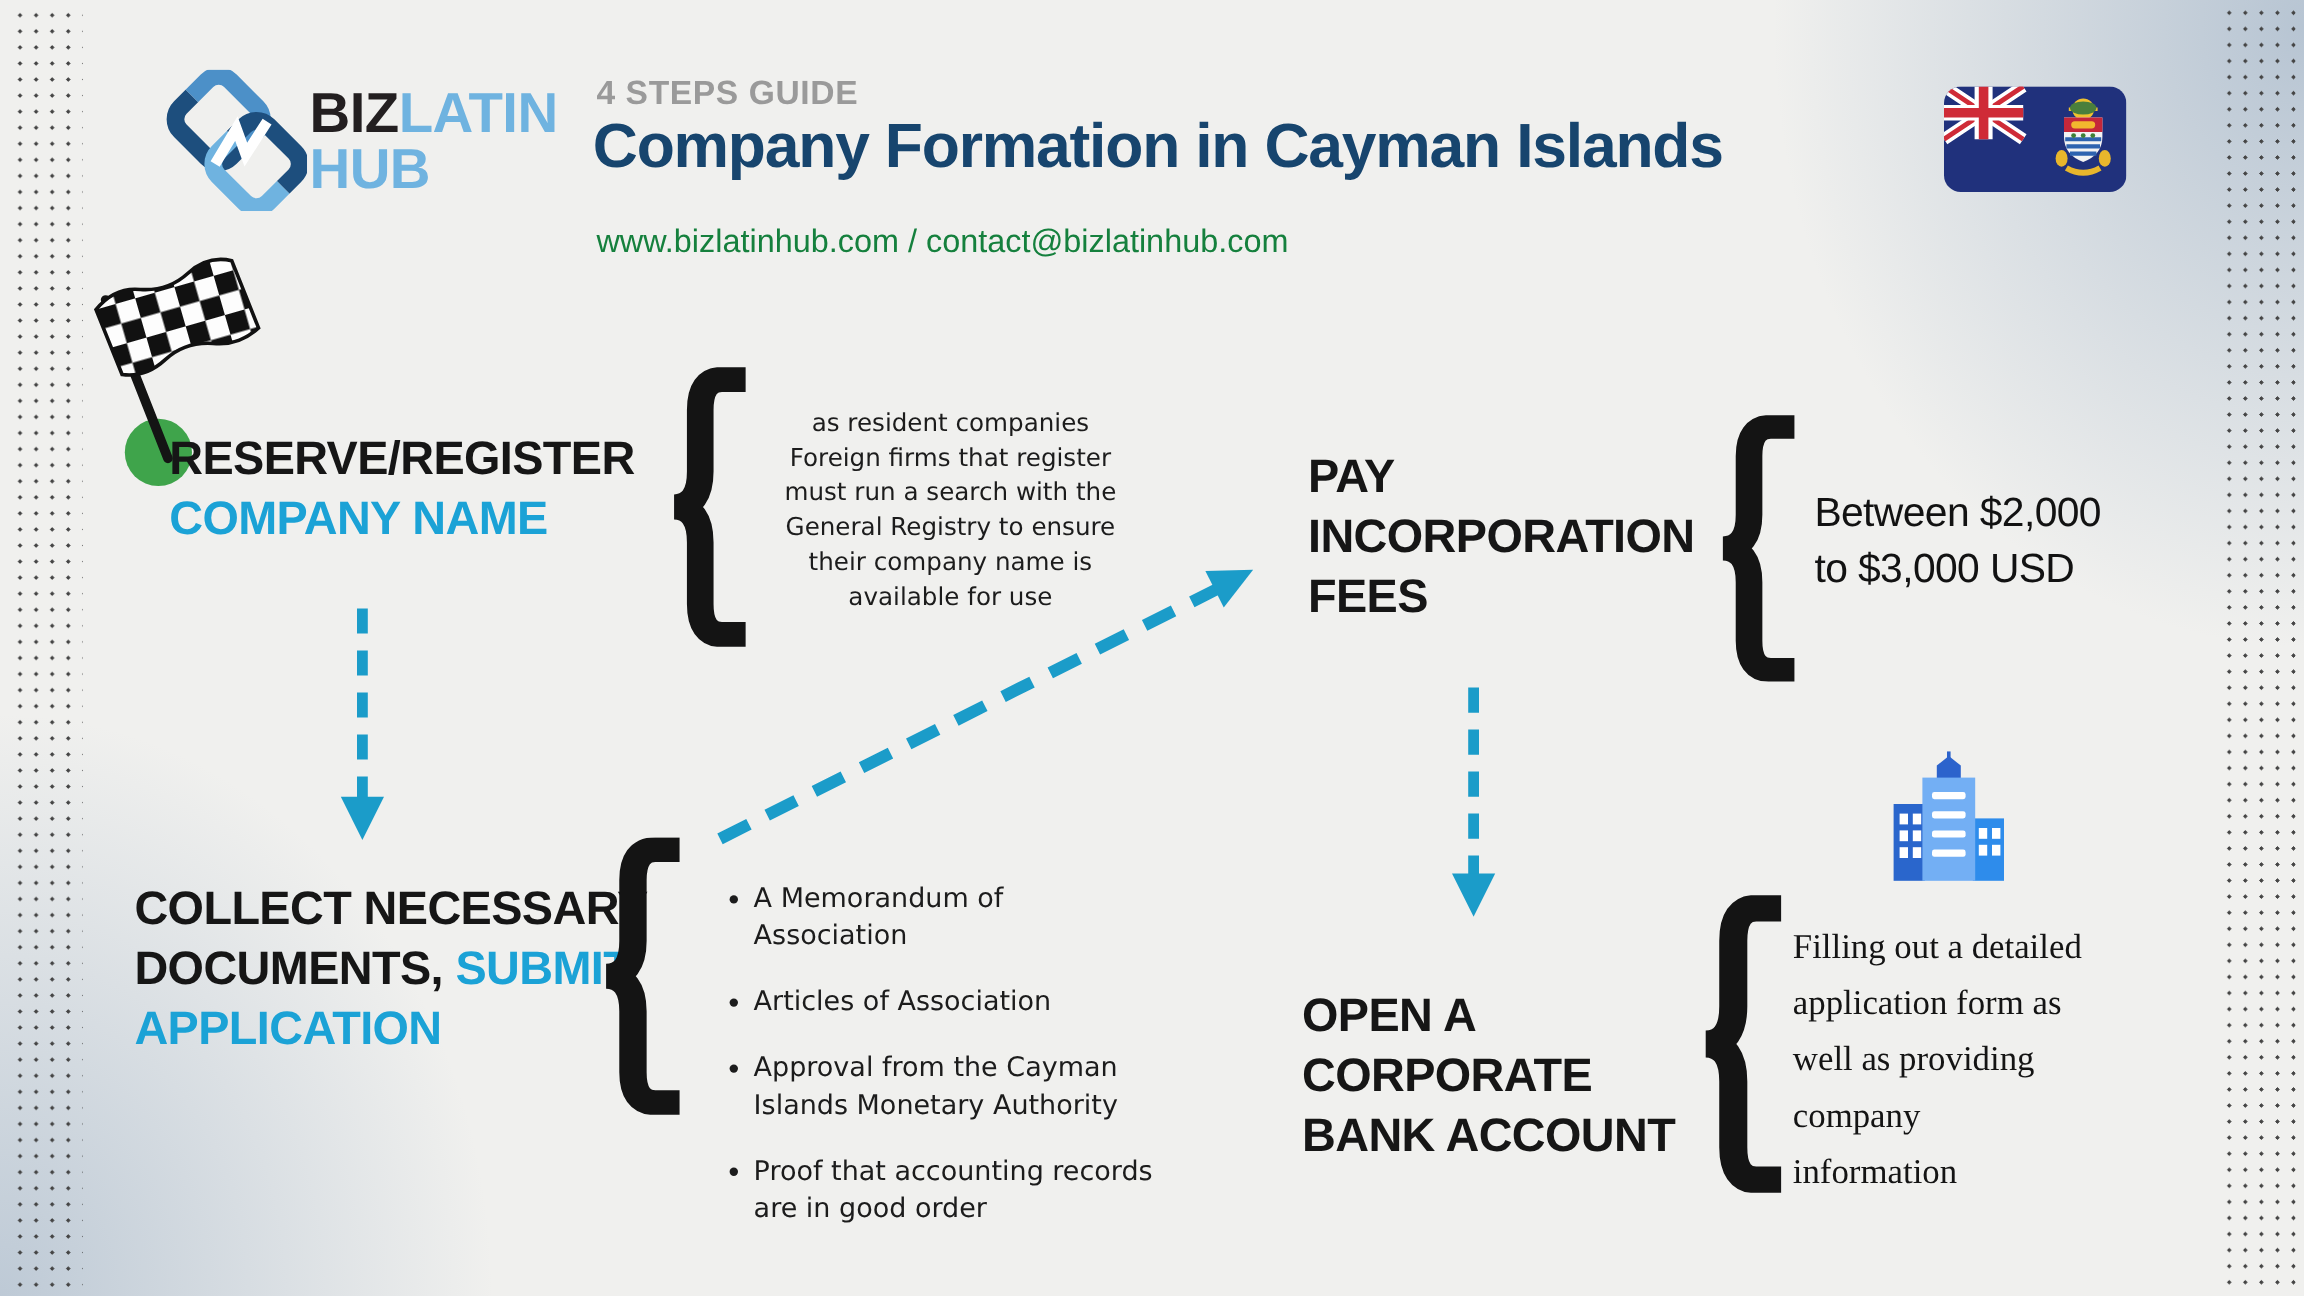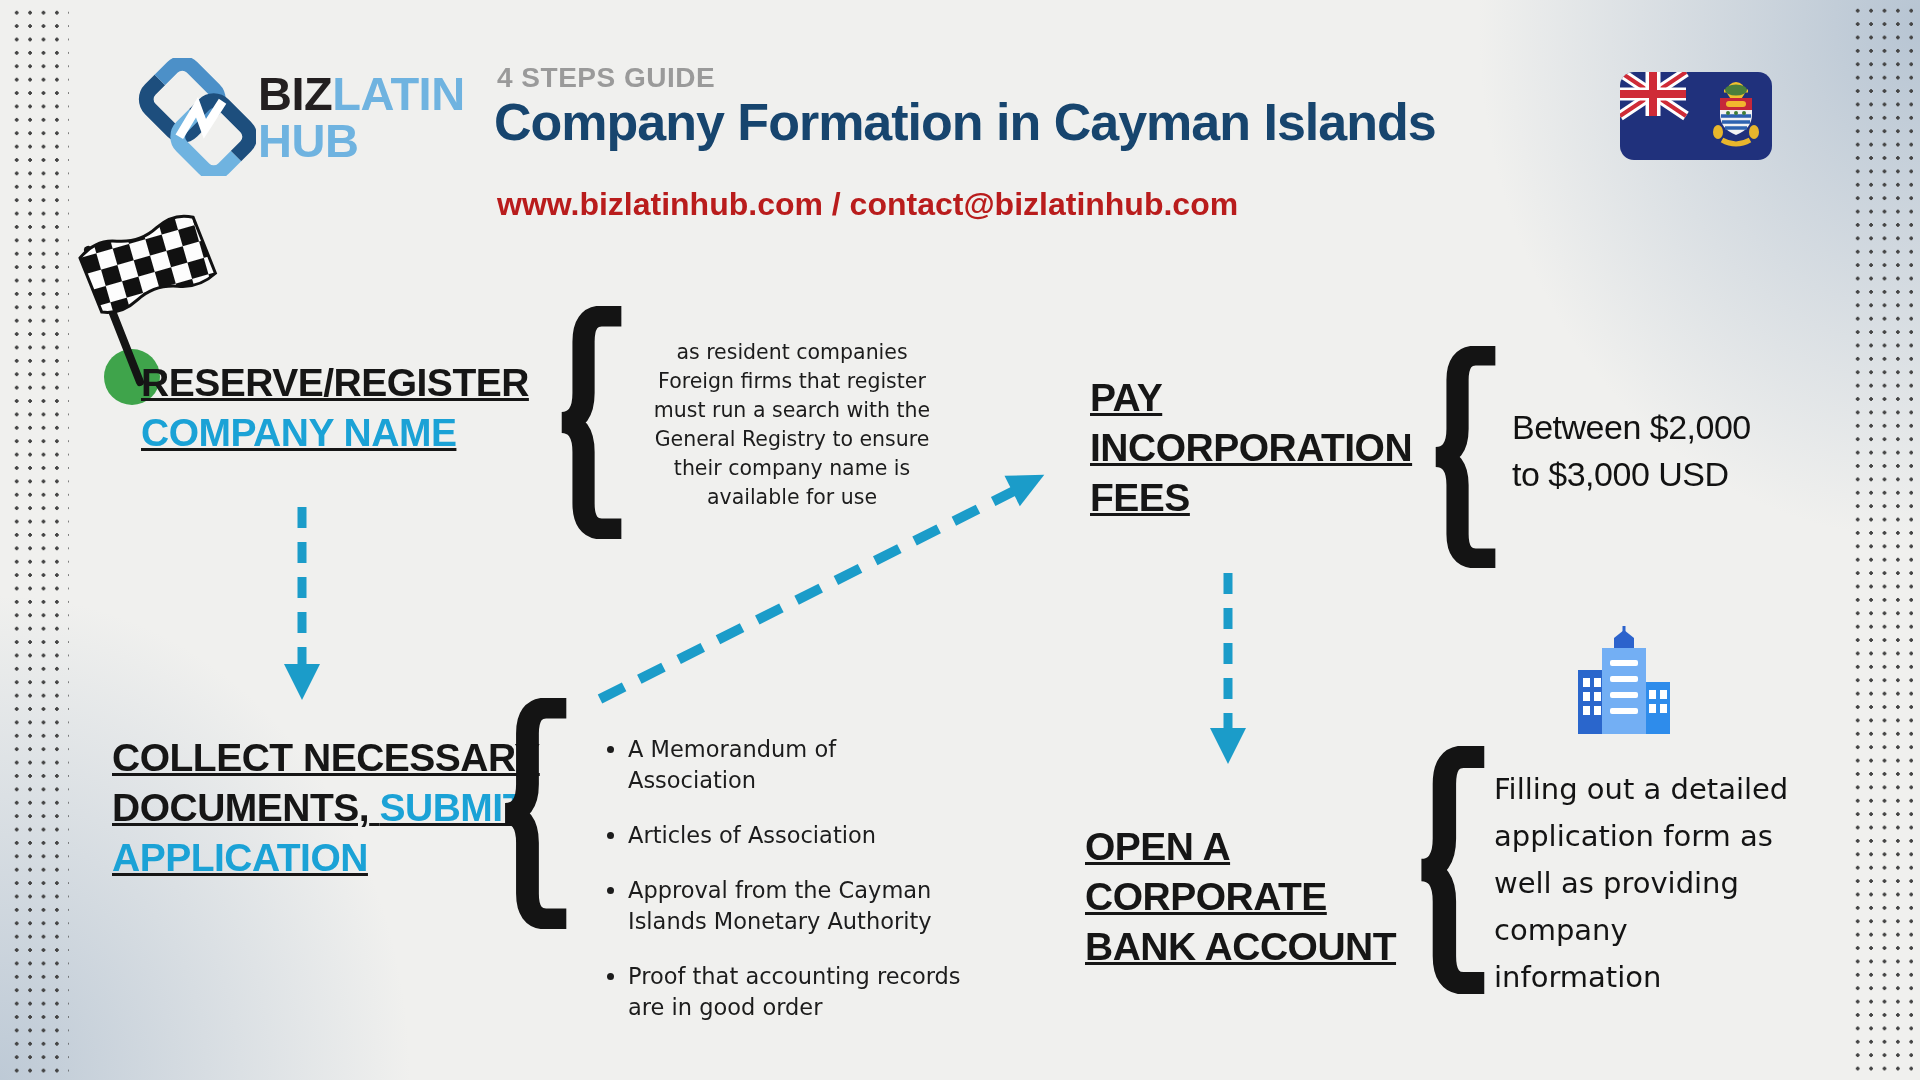--- a/index.html
+++ b/index.html
@@ -13,32 +13,32 @@
     background:radial-gradient(ellipse at 0% 100%, rgba(148,170,194,.55), rgba(148,170,194,0) 66%);}
   
   .dots{background-image:radial-gradient(circle,#454545 1.55px,transparent 1.7px);
         background-size:13.4px 13.4px;}
   .dots-left{left:10px;top:6px;width:59px;height:1068px;}
   .dots-right{left:1851px;top:4px;width:62px;height:1072px;}
   
   .logo-text{font-weight:700;font-size:47px;line-height:47px;letter-spacing:-.5px;}
   .kicker{font-weight:700;font-size:28px;letter-spacing:.5px;color:#9a9a9a;}
   .big-title{font-weight:700;font-size:52px;letter-spacing:-1px;color:#17456e;white-space:nowrap;}
-  .contact{font-weight:700;font-size:32px;color:#b91c1c;white-space:nowrap;}
-  
-  .step-title{font-weight:700;font-size:39px;line-height:50px;letter-spacing:-.5px;color:#161616;white-space:nowrap;text-decoration:underline;}
+  .contact{font-weight:400;font-size:27px;color:#15803d;white-space:nowrap;}
+  
+  .step-title{font-weight:700;font-size:39px;line-height:50px;letter-spacing:-.5px;color:#161616;white-space:nowrap;}
   .step-title .blue,.blue{color:#1ba2d6;}
   .centered{text-align:left;}
   
   .copy{font-family:"DejaVu Sans",sans-serif;color:#1c1c1c;}
   .para1{font-size:20.5px;line-height:29px;text-align:center;}
   .bullets{font-size:22.5px;line-height:31px;margin:0;padding:0 0 0 30px;width:340px;}
   .bullets li{margin-bottom:0px;margin-top:24px;}
   .fees{font-size:34px;line-height:47px;color:#121212;letter-spacing:-.5px;font-family:"Liberation Sans",sans-serif;}
-  .desc4{font-size:29px;line-height:47px;color:#141414;}
+  .desc4{font-size:29px;line-height:47px;color:#141414;font-family:Liberation Serif, serif;}
 </style>
 </head>
 <body>
 
 <div id="canvas">
 
   <div class="abs grad-tr"></div>
   <div class="abs grad-bl"></div>
   <div class="abs dots dots-left"></div>
   <div class="abs dots dots-right"></div>

